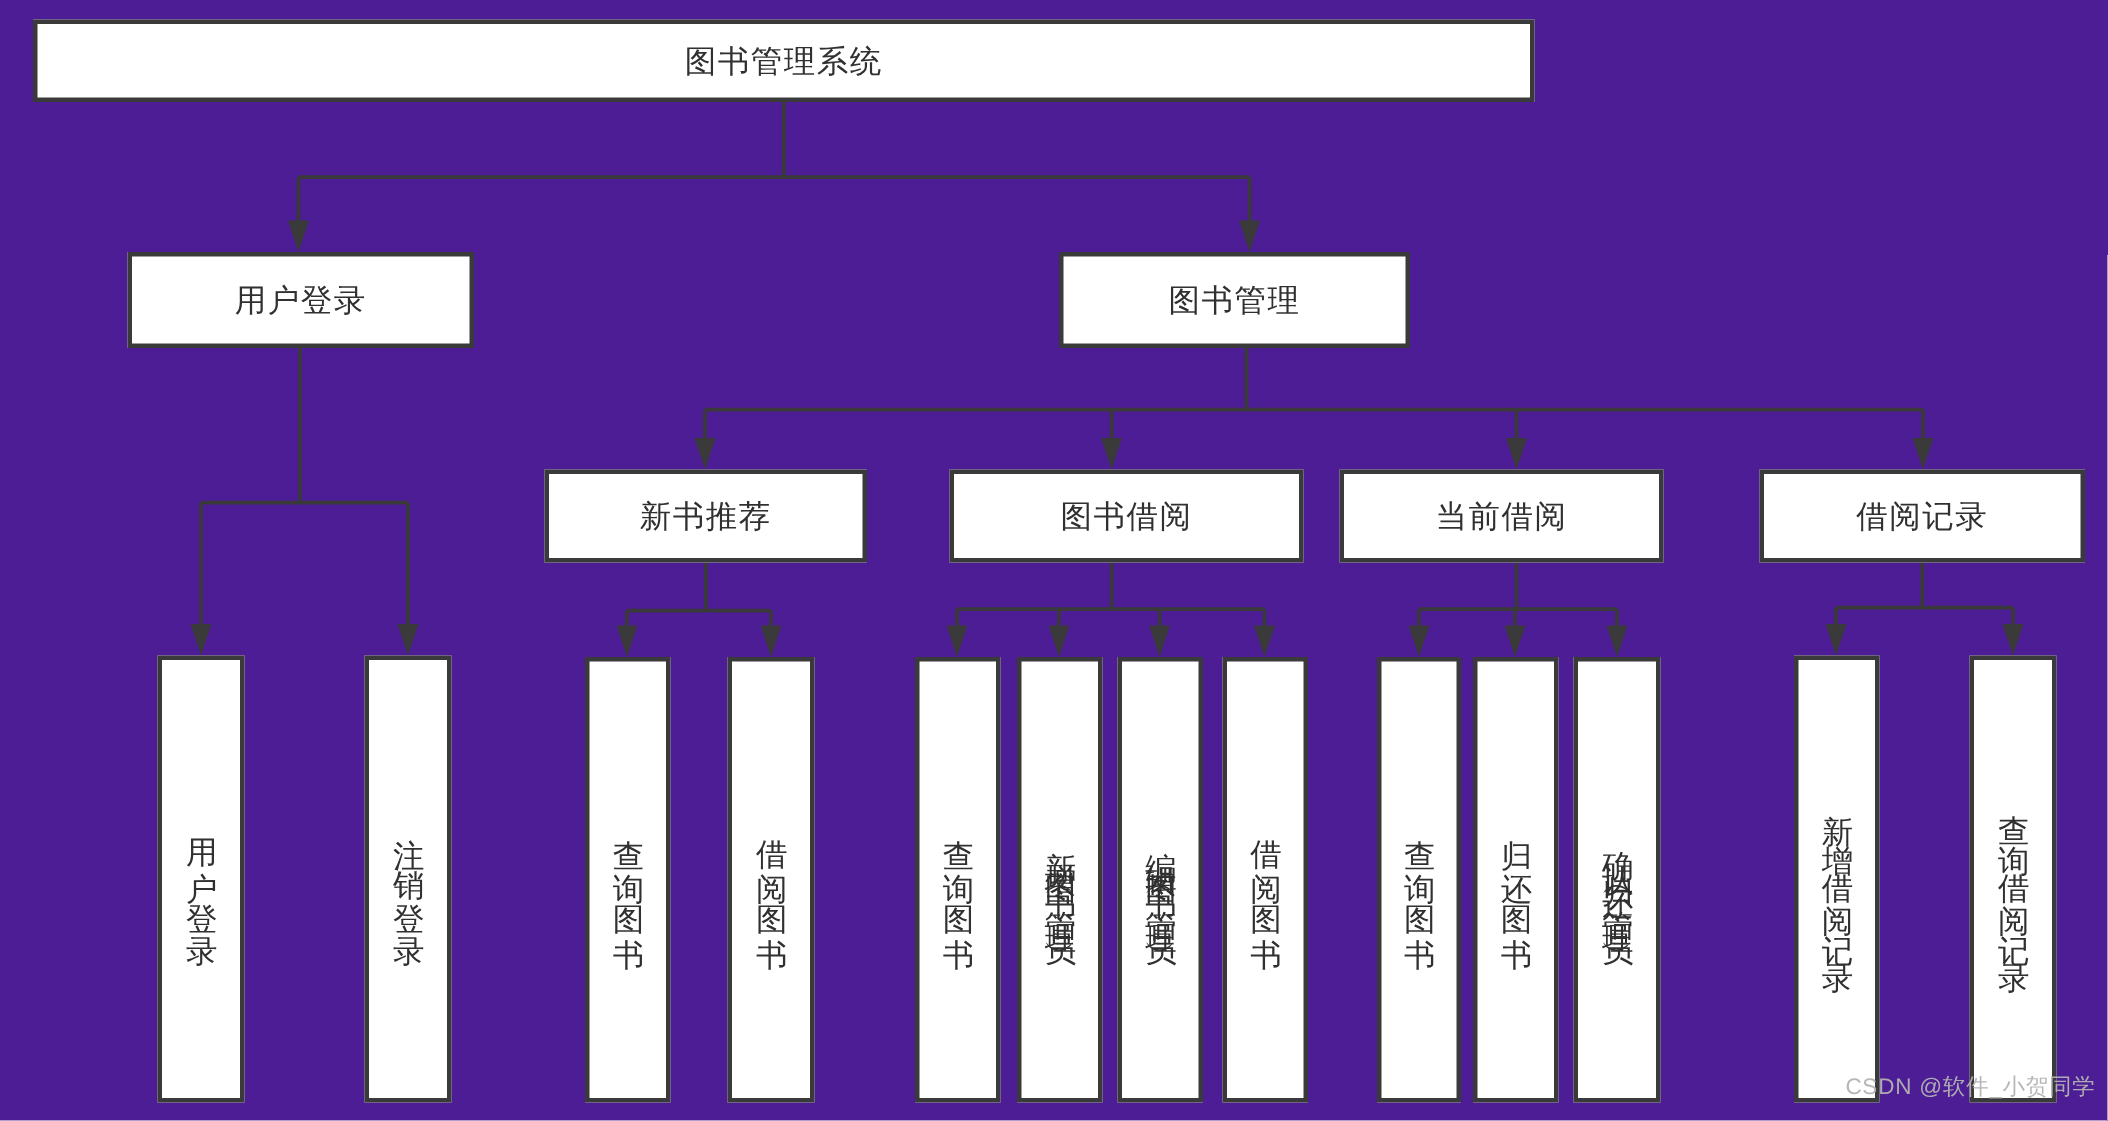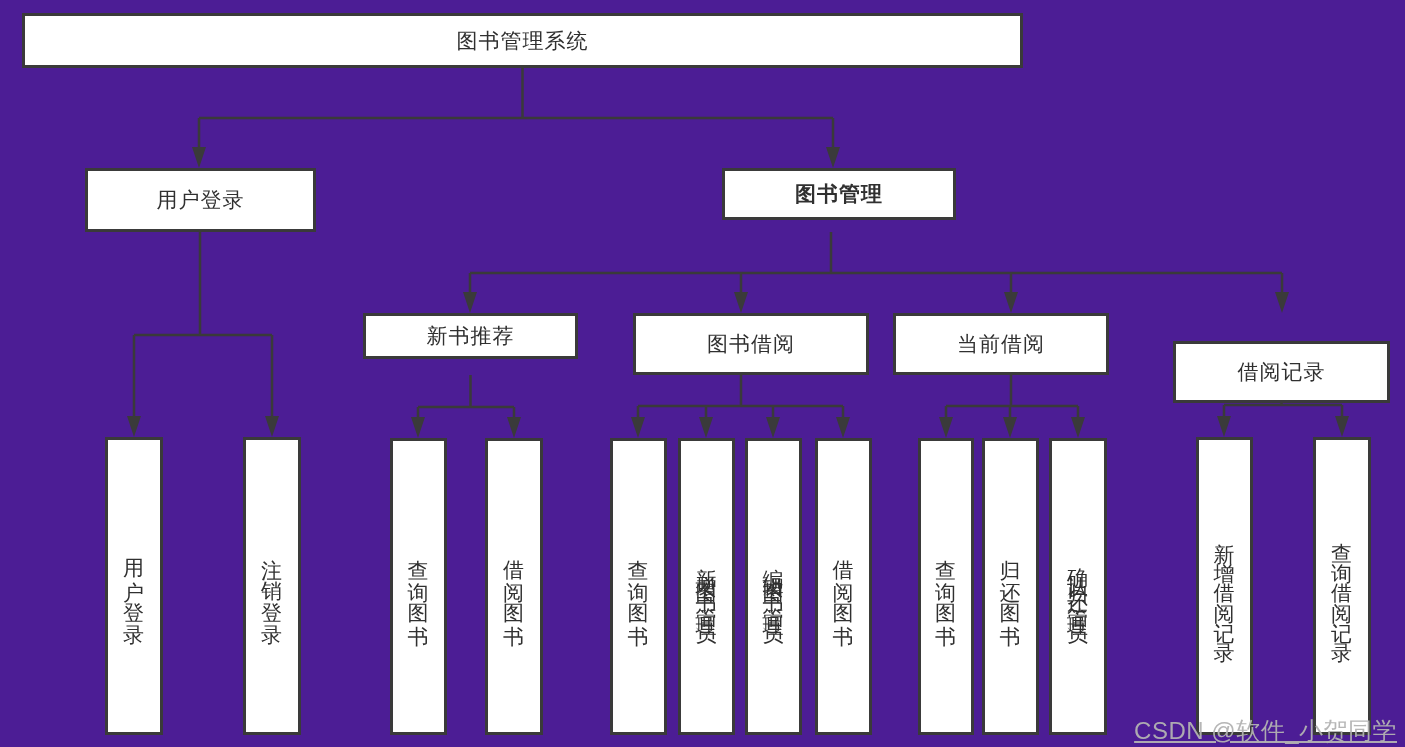--- a/index.html
+++ b/index.html
@@ -36,26 +36,25 @@
     font-size: 21px;
     line-height: 1;
     white-space: nowrap;
   }
   .node.leaf .vtext.six  { letter-spacing: 20px; }
   .node.leaf .vtext.nine { letter-spacing: 8px;  }
   .watermark {
     position: absolute;
     right: 8px;
     top: 715px;
-    font-size: 24px;
+    font-size: 15px;
     letter-spacing: 0.5px;
     color: rgba(178,178,178,0.95);
     z-index: 5;
     white-space: nowrap;
-    text-decoration: underline;
   }
 </style>
 </head>
 <body>
 
 <div class="canvas">
 
   <svg class="connectors" width="1405" height="747" viewBox="0 0 1405 747" fill="none" stroke="#3a3a3a" stroke-width="2.5">
 
     <g>
@@ -103,29 +102,29 @@
       <path d="M1281.5 375 L1281.5 405 M1224 405 L1342 405 M1224 405 L1224 420 M1342 405 L1342 420"></path>
       <polygon points="1217,416 1231,416 1224,437" fill="#3a3a3a" stroke="none"></polygon>
       <polygon points="1335,416 1349,416 1342,437" fill="#3a3a3a" stroke="none"></polygon>
     </g>
   </svg>
 
   <div class="node" style="left:22px; top:13px; width:1001px; height:55px;">图书管理系统</div>
 
   <div class="node" style="left:85px; top:168px; width:231px; height:64px;">用户登录</div>
 
-  <div class="node" style="left:722px; top:168px; width:234px; height:52px;font-weight:bold;">图书管理</div>
+  <div class="node" style="left:706px; top:168px; width:234px; height:64px;">图书管理</div>
 
-  <div class="node" style="left:363px; top:313px; width:215px; height:46px;text-align:center;">新书推荐</div>
+  <div class="node" style="left:363px; top:313px; width:215px; height:62px;text-align:center;">新书推荐</div>
 
   <div class="node" style="left:633px; top:313px; width:236px; height:62px;">图书借阅</div>
 
   <div class="node" style="left:893px; top:313px; width:216px; height:62px;">当前借阅</div>
 
-  <div class="node" style="left:1173px; top:313px; width:217px; height:62px;margin-top:28px;">借阅记录</div>
+  <div class="node" style="left:1173px; top:313px; width:217px; height:62px;">借阅记录</div>
 
   <div class="node leaf" style="left:105px; top:437px; width:58px; height:298px;">
     <span class="vtext">用户登录</span>
   </div>
   <div class="node leaf" style="left:243px; top:437px; width:58px; height:298px;">
     <span class="vtext">注销登录</span>
   </div>
 
   <div class="node leaf" style="left:390px; top:438px; width:57px; height:297px;">
     <span class="vtext">查询图书</span>

